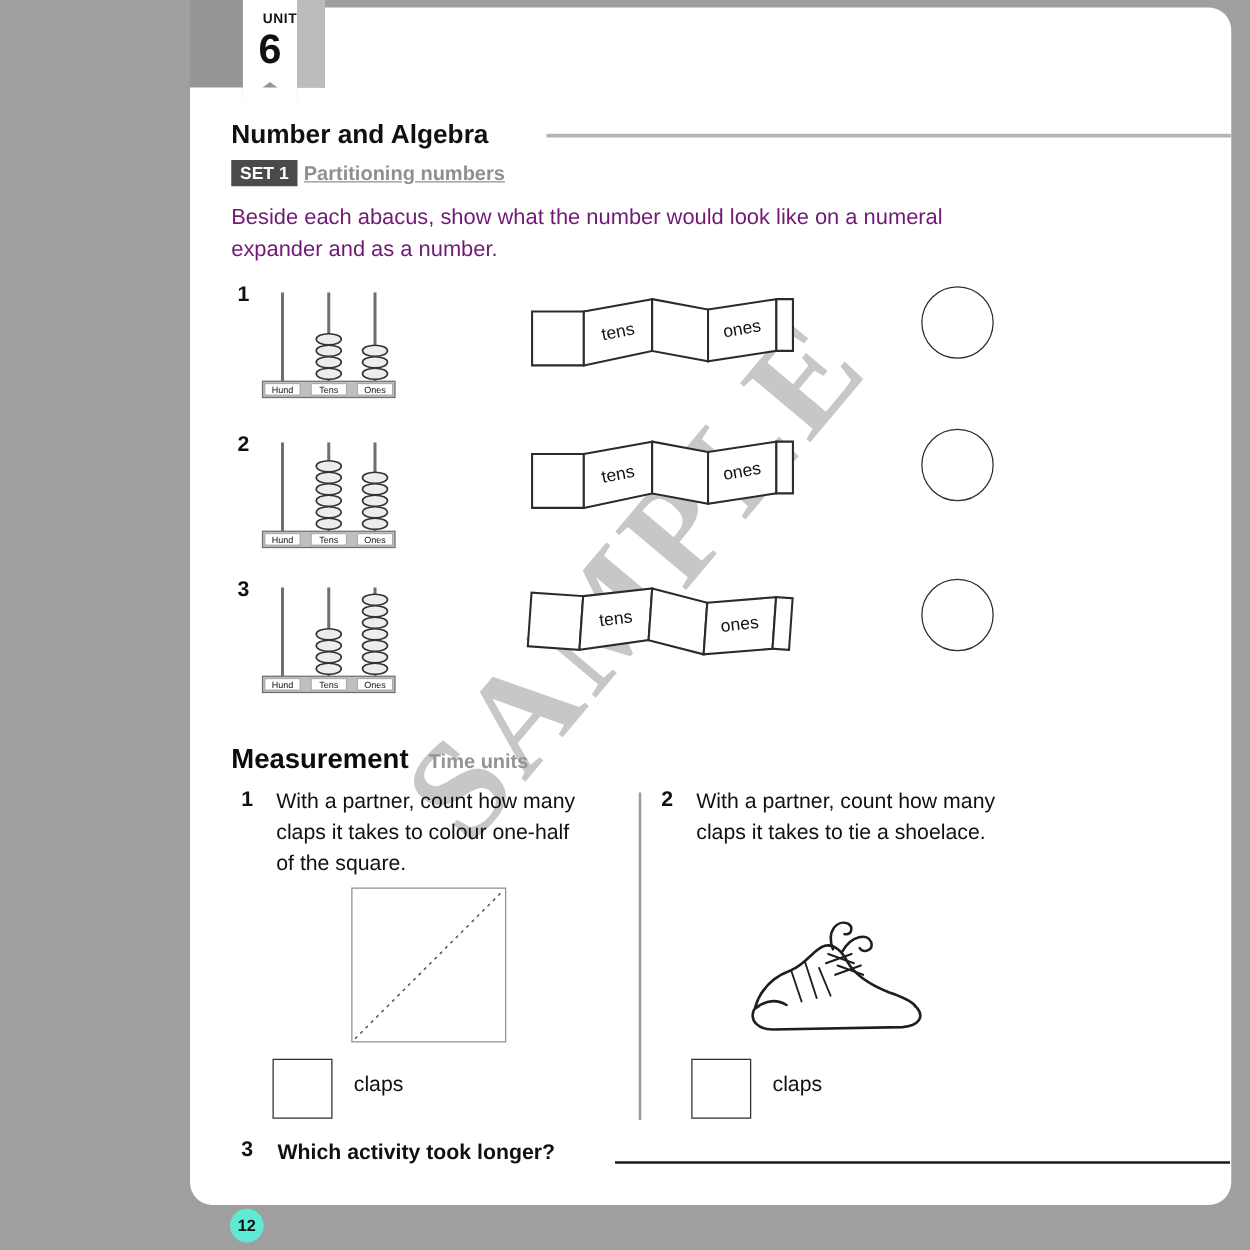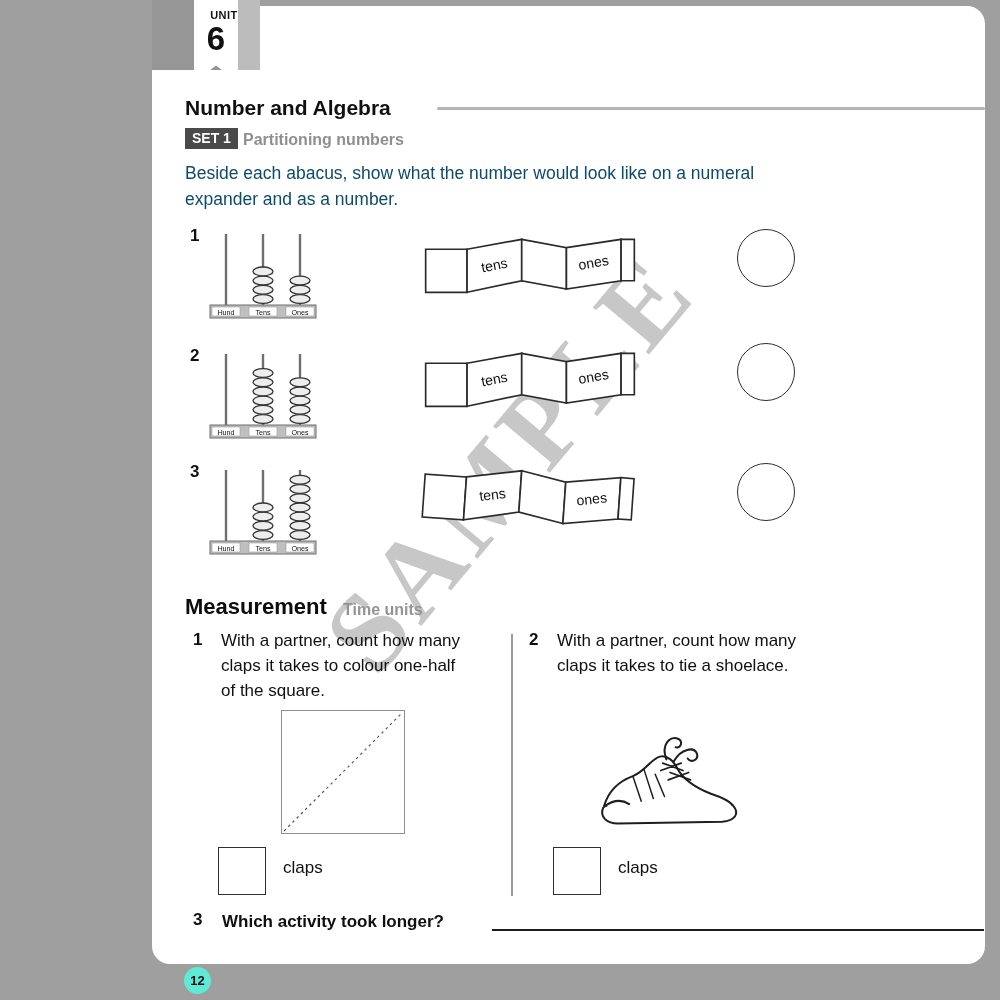--- a/index.html
+++ b/index.html
@@ -22,22 +22,22 @@
     clip-path:polygon(0 0,100% 0,100% 100%,50% 80%,0 100%);
     box-shadow:0 2px 5px rgba(0,0,0,.35);
     text-align:center;
   }
   .bookmark .unit-word{display:block;margin-top:9px;font-size:11px;font-weight:700;letter-spacing:.5px;color:#111;padding-left:16px;}
   .bookmark .unit-num{display:block;margin-top:1px;font-size:33px;font-weight:700;line-height:1;color:#111;}
   
   .h1{font-size:21px;font-weight:700;color:#101010;}
   .rule{height:3px;background:#b5b5b5;border-radius:2px;}
   .set-badge{background:#4a4a4a;color:#fff;font-weight:700;font-size:14px;padding:2px 7px 3px;display:inline-block;}
-  .set-title{color:#8f8f8f;font-weight:700;font-size:16px;}
-  .intro{font-size:17.5px;line-height:26px;width:590px;color:#0c4a6e;}
+  .set-title{color:#8f8f8f;font-weight:700;font-size:16px;text-decoration:underline;}
+  .intro{font-size:17.5px;line-height:26px;width:590px;color:#701a75;}
   .qnum{font-size:17px;font-weight:700;color:#101010;}
   .circle-answer{width:56px;height:56px;border:1.6px solid #2e2e2e;border-radius:50%;background:#fff;}
   
   .watermark{
     left:258px;top:398px;z-index:0;
     font-family:"Liberation Serif", serif;
     font-size:112px;font-weight:700;letter-spacing:6px;
     color:#c7c7c7;transform:rotate(-50deg);transform-origin:center;
     white-space:nowrap;
   }

